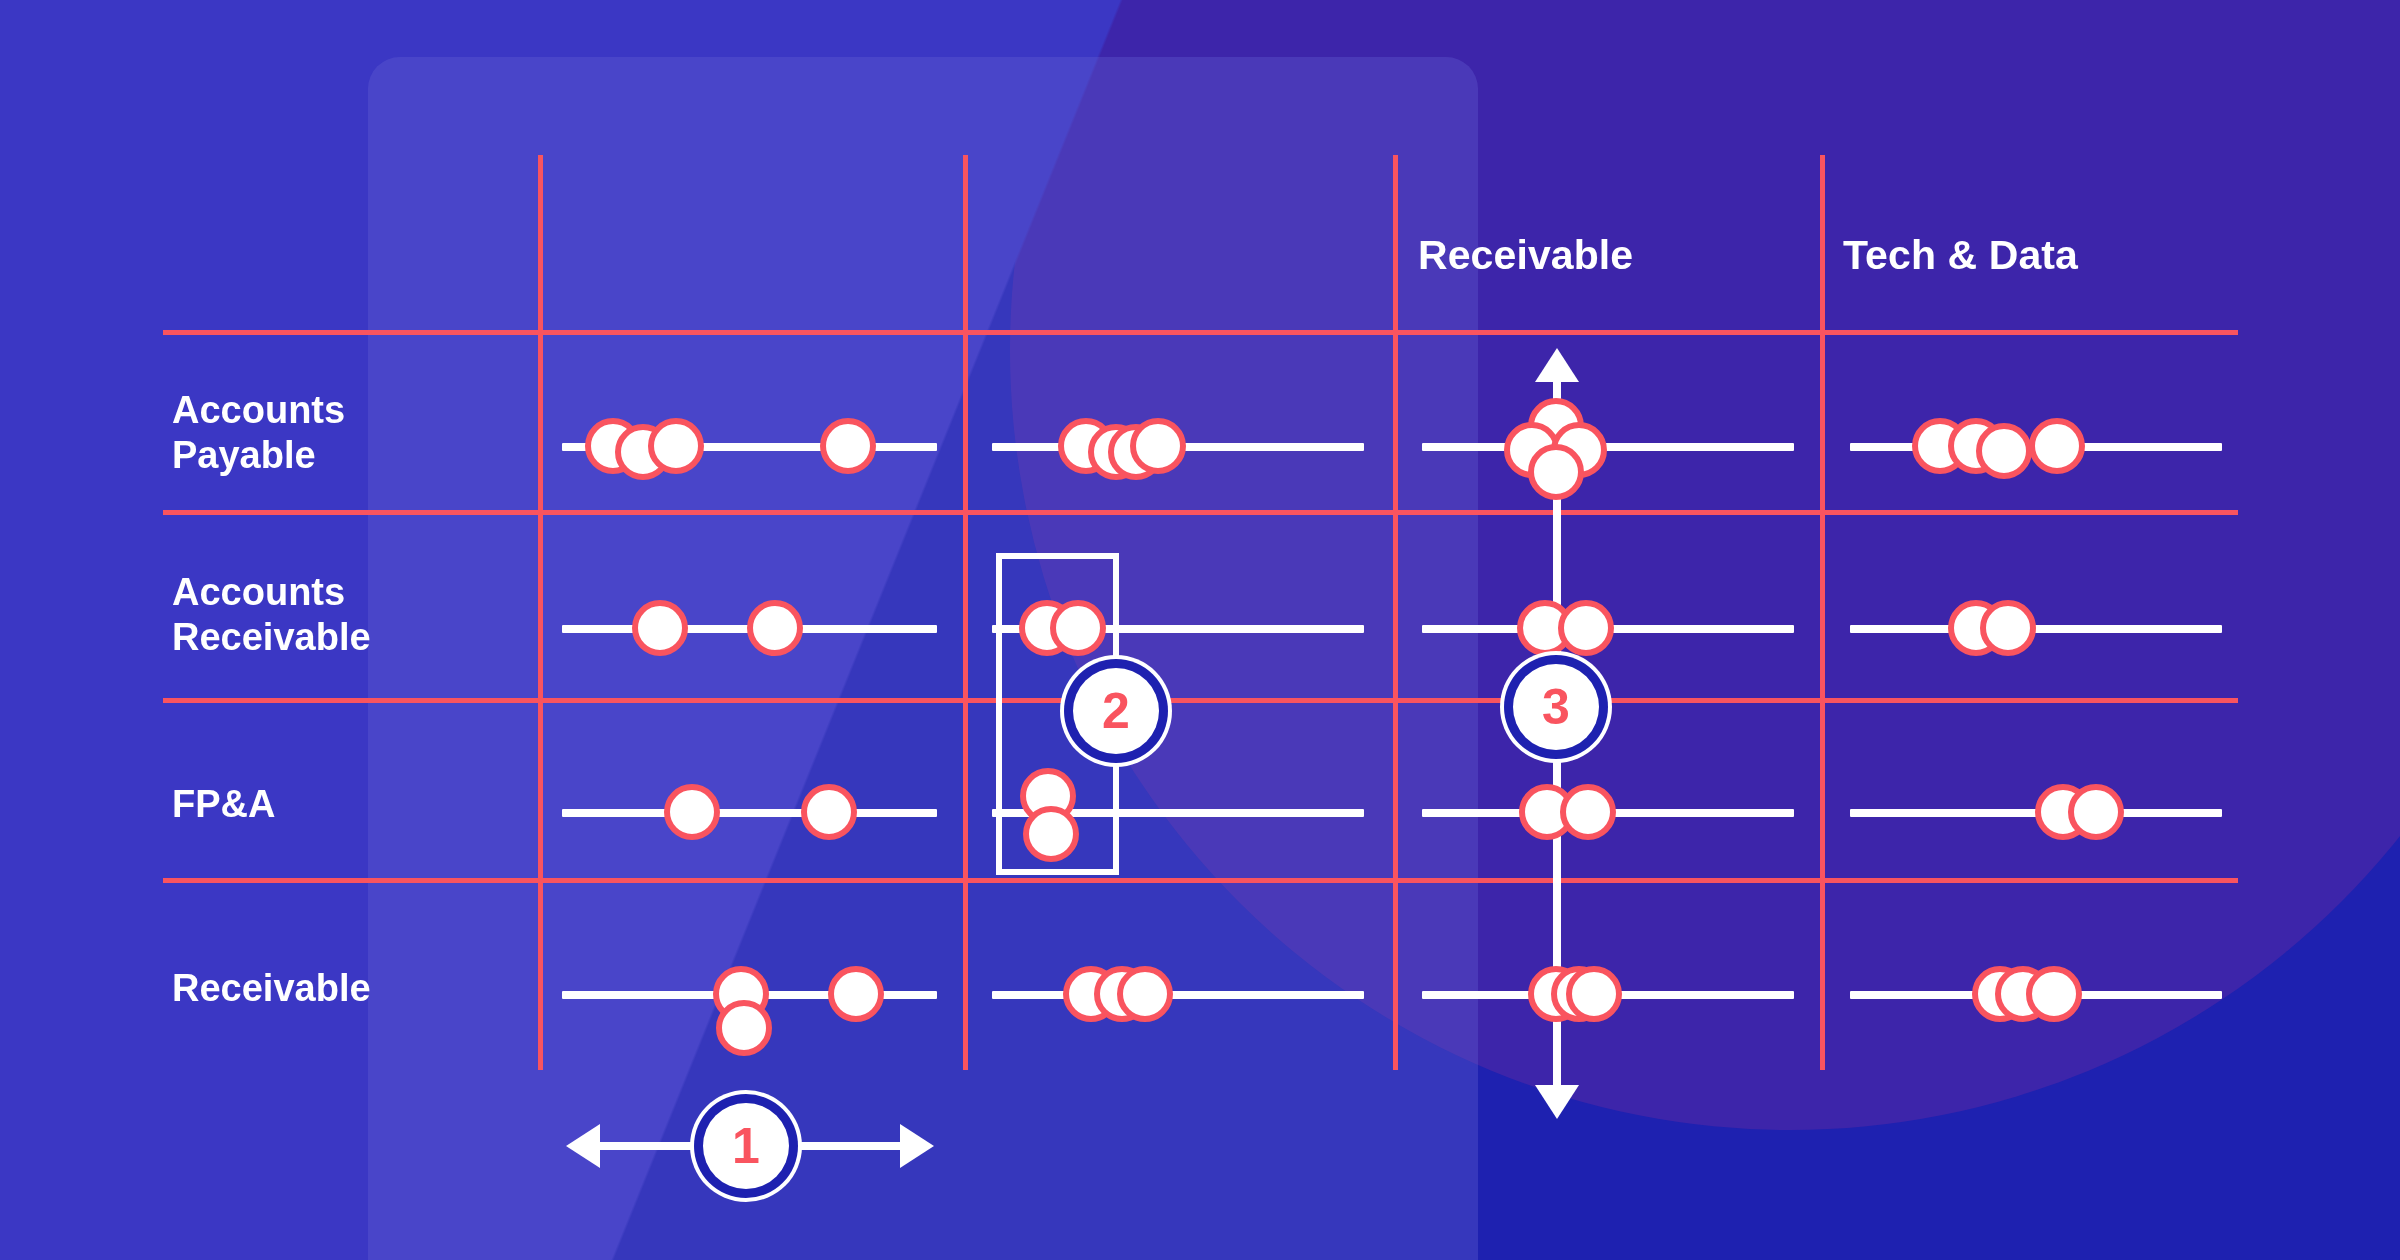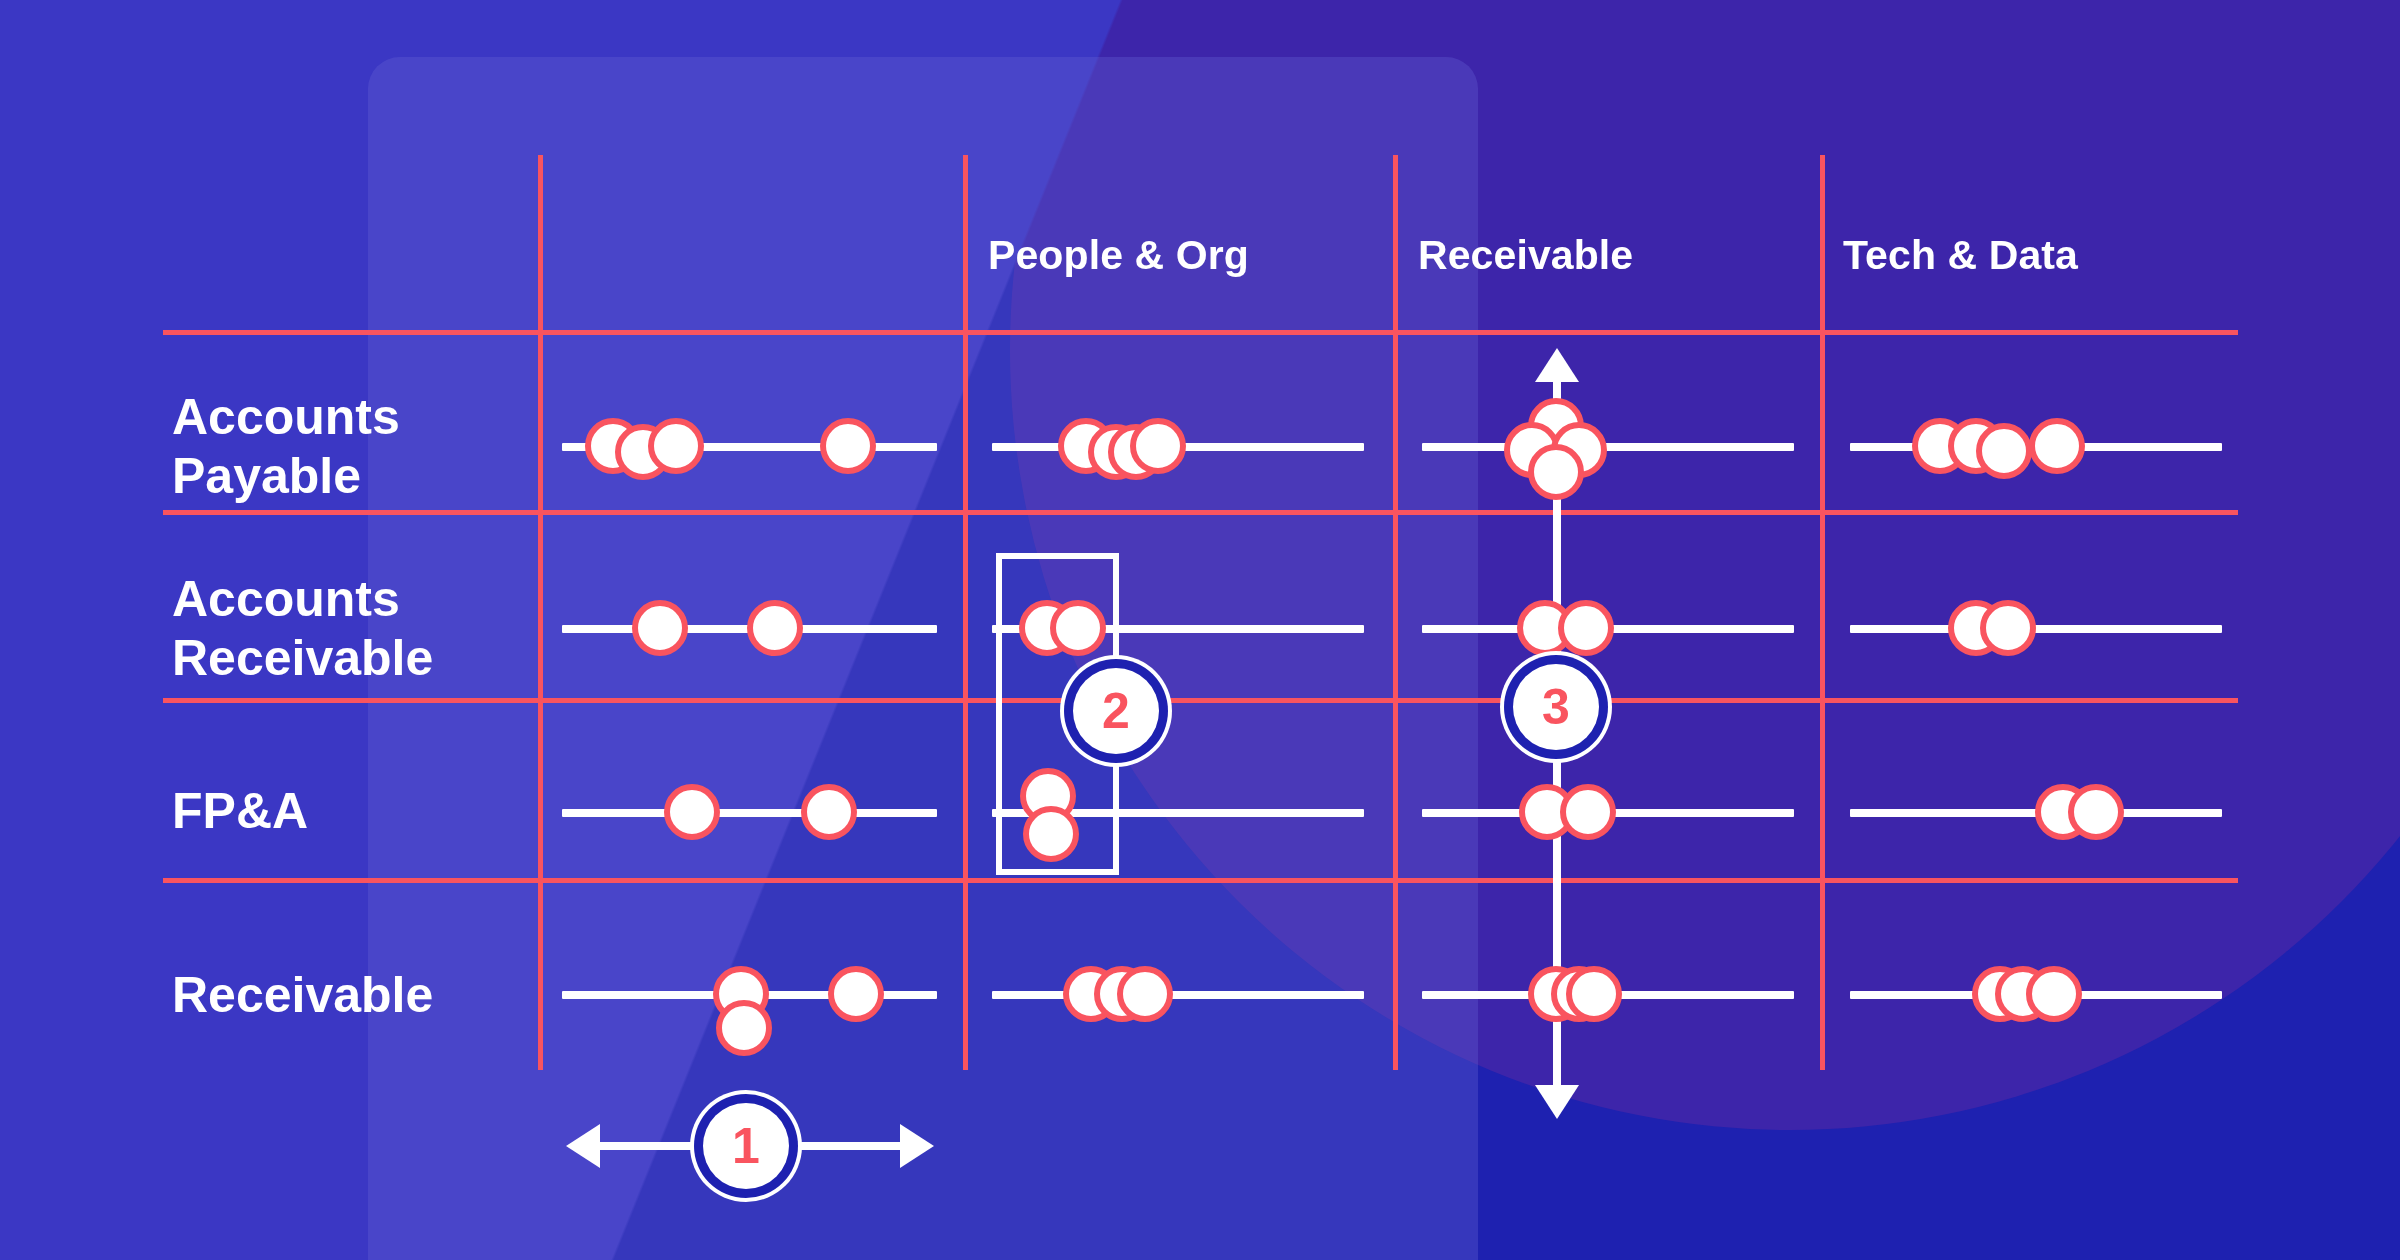--- a/index.html
+++ b/index.html
@@ -48,21 +48,21 @@
     font-weight:bold;
     line-height:1.18;
     letter-spacing:.1px;
     white-space:pre-line;
   }
 
   
   .row-head{
     position:absolute;
     color:#ffffff;
-    font-size:50px;
+    font-size:38px;
     font-weight:bold;
     line-height:1.18;
     white-space:pre-line;
   }
 
   
   .scale{
     position:absolute;
     height:8px;
     background:#ffffff;
@@ -142,21 +142,20 @@
   <div class="vline" style="left:538px;top:155px;height:915px;"></div>
   <div class="vline" style="left:963px;top:155px;height:915px;"></div>
   <div class="vline" style="left:1393px;top:155px;height:915px;"></div>
   <div class="vline" style="left:1820px;top:155px;height:915px;"></div>
 
   <div class="hline" style="left:163px;top:330px;width:2075px;"></div>
   <div class="hline" style="left:163px;top:510px;width:2075px;"></div>
   <div class="hline" style="left:163px;top:698px;width:2075px;"></div>
   <div class="hline" style="left:163px;top:878px;width:2075px;"></div>
 
-  <div class="col-head" style="left:988px;top:231px;">People &amp; Org</div>
   <div class="col-head" style="left:1418px;top:231px;">Receivable</div>
   <div class="col-head" style="left:1843px;top:231px;">Tech &amp; Data</div>
 
   <div class="row-head" style="left:172px;top:388px;">Accounts
 Payable</div>
   <div class="row-head" style="left:172px;top:570px;">Accounts
 Receivable</div>
   <div class="row-head" style="left:172px;top:782px;">FP&amp;A</div>
   <div class="row-head" style="left:172px;top:966px;">Receivable</div>
 

